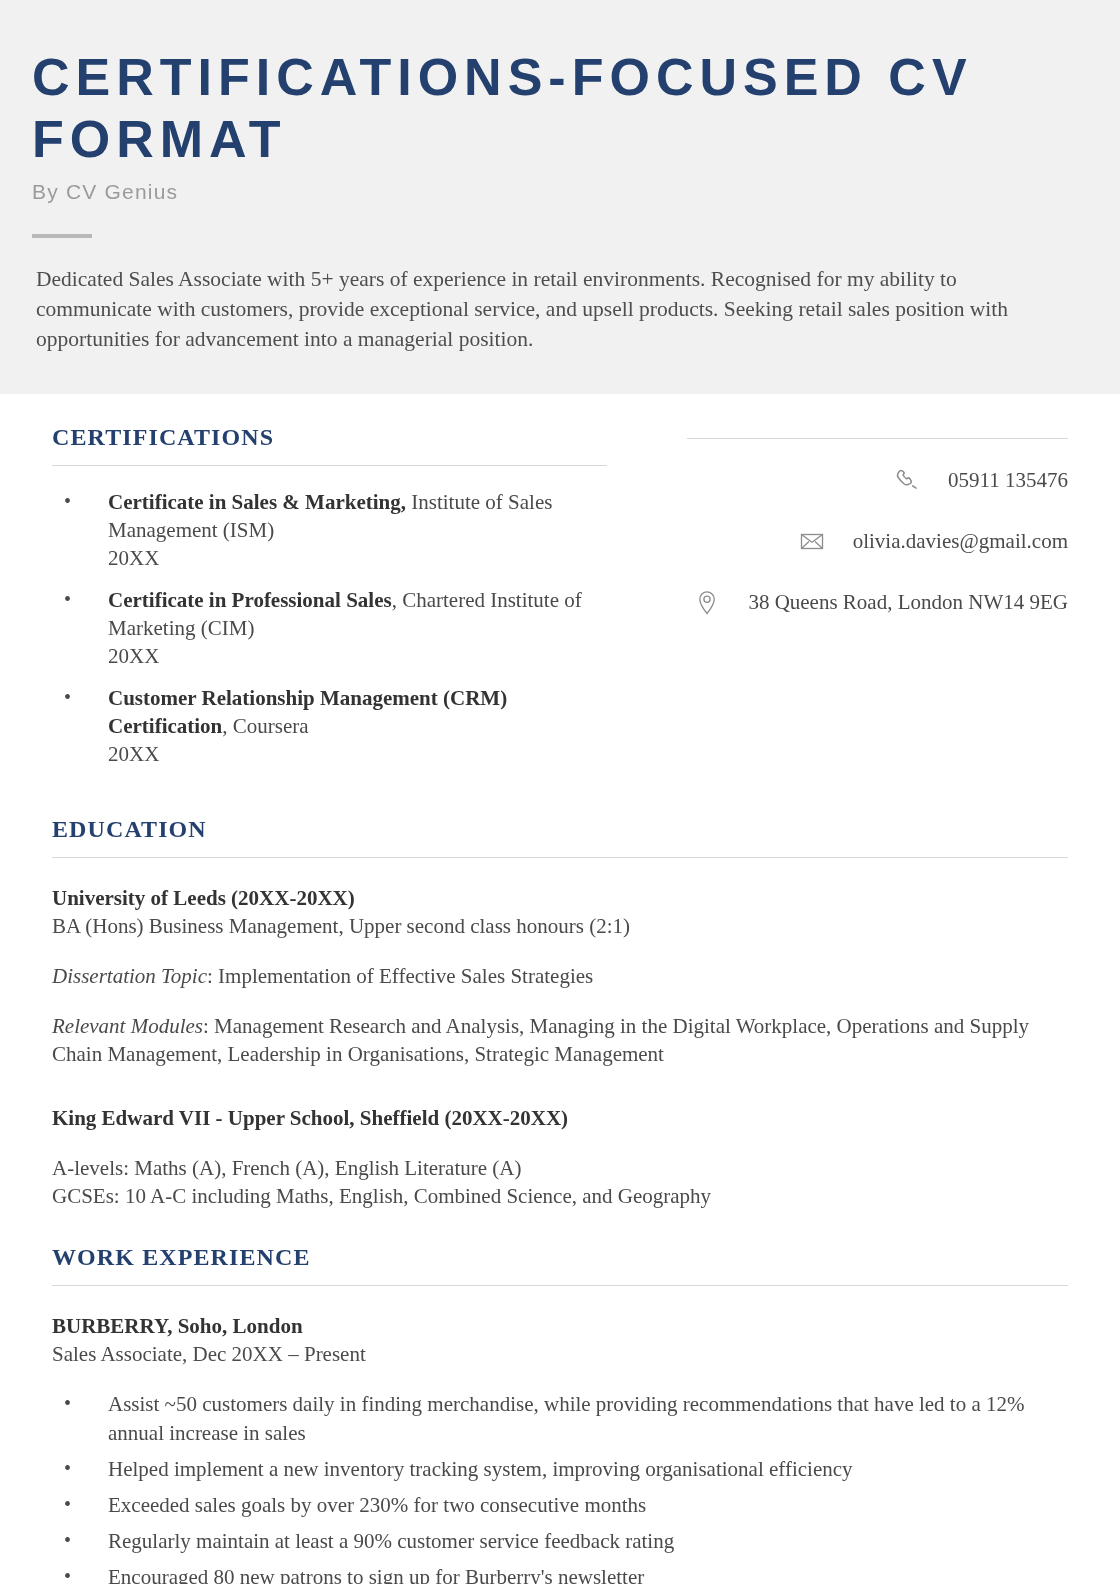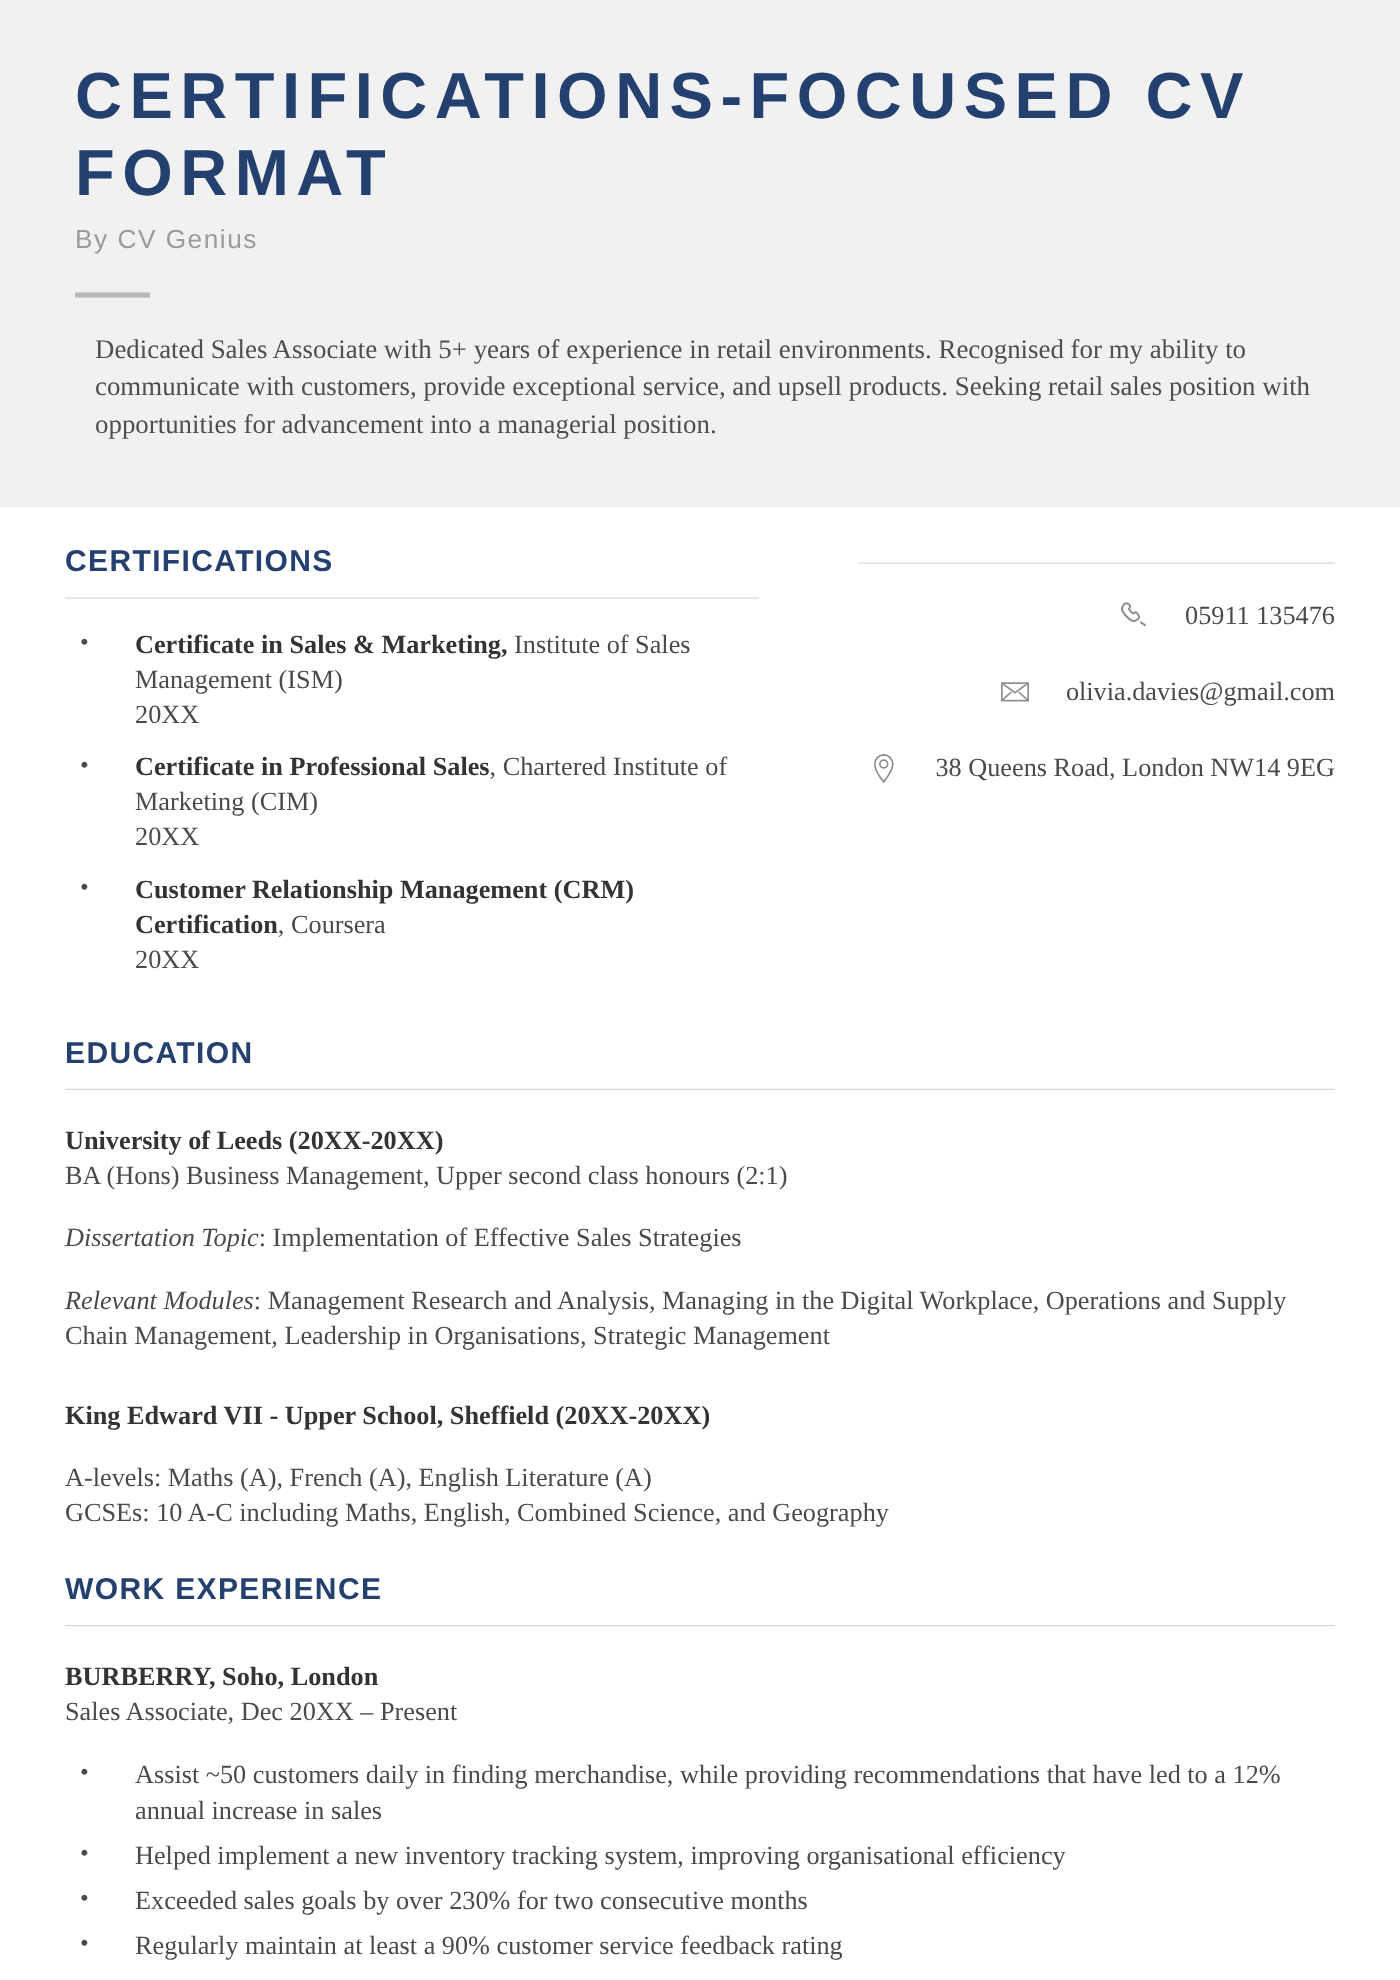--- a/index.html
+++ b/index.html
@@ -11,21 +11,21 @@
     height: 1584px;
     background: #ffffff;
     font-family: "Liberation Serif", serif;
     color: #4a4a4a;
     overflow: hidden;
   }
 
   
   .header-band {
     background: #f1f1f1;
-    padding: 46px 52px 36px 60px;
+    padding: 46px 52px 36px 32px;
     box-sizing: border-box;
   }
   .doc-title {
     font-family: "Liberation Sans", sans-serif;
     font-weight: bold;
     font-size: 52px;
     line-height: 62px;
     letter-spacing: 6px;
     color: #24406e;
     margin: 0 0 10px 0;
@@ -41,32 +41,32 @@
   .byline-rule {
     width: 60px;
     height: 4px;
     background: #b8b8b8;
     margin: 30px 0 26px 0;
   }
   .summary {
     font-size: 21.5px;
     line-height: 30px;
     color: #4e4e4e;
-    margin: 16px;
+    margin: 4px;
     max-width: 990px;
   }
 
   
   .sheet {
     padding: 0 52px;
     box-sizing: border-box;
   }
 
   .section-head {
-    font-family: Liberation Sans, sans-serif;
+    font-family: Liberation Serif, serif;
     font-weight: bold;
     font-size: 24px;
     letter-spacing: 1.1px;
     color: #24406e;
     margin: 0;
     text-transform: uppercase;
   }
   .rule {
     height: 1px;
     background: #d8d8d8;

